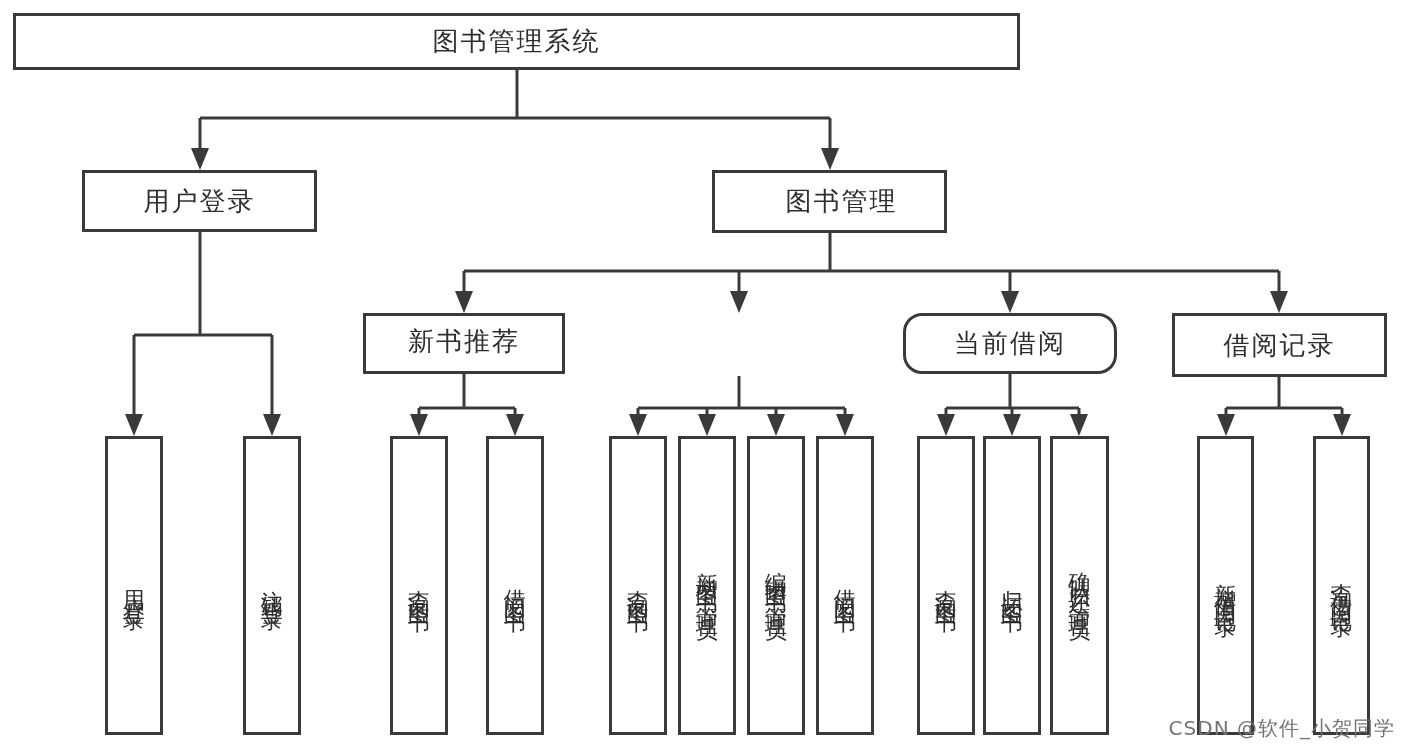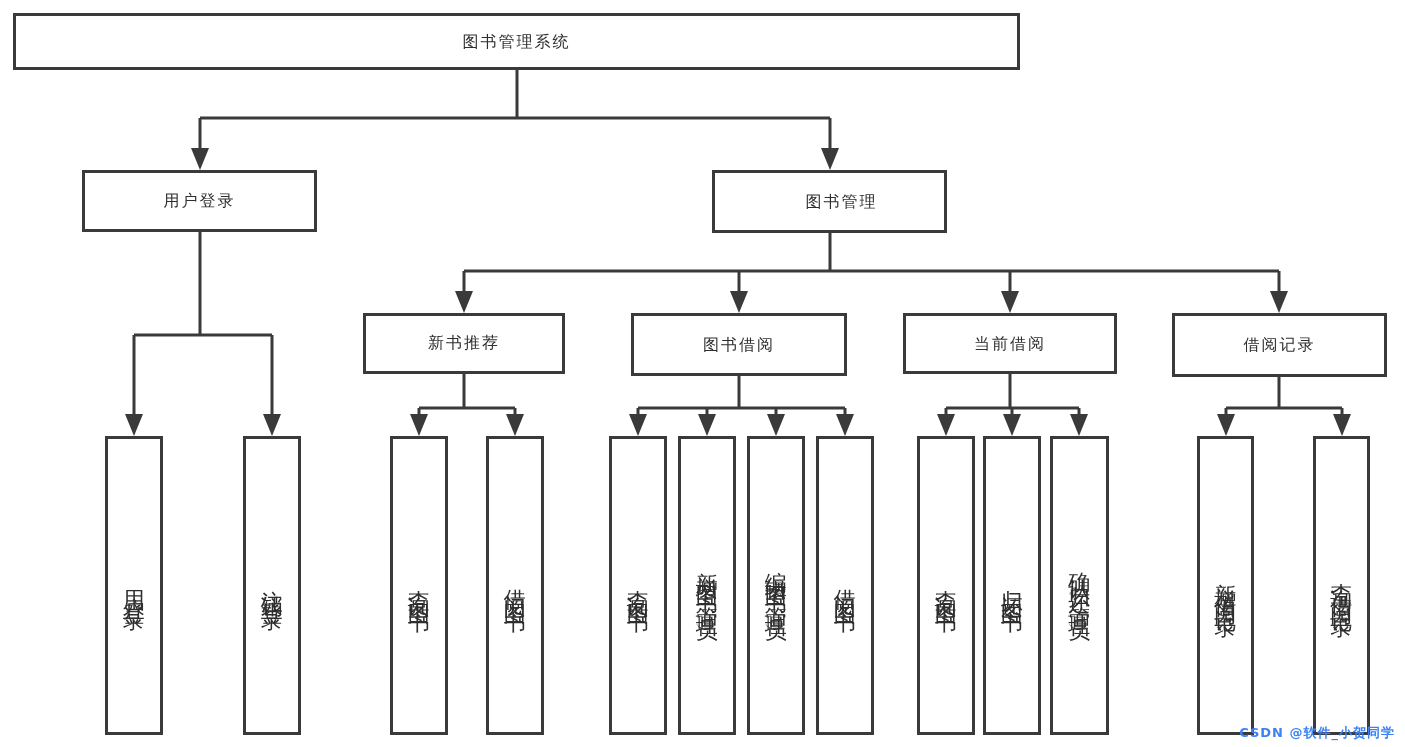--- a/index.html
+++ b/index.html
@@ -4,32 +4,32 @@
 <style>
   html, body { margin:0; padding:0; }
   body {
     width:1405px; height:747px; background:#ffffff;
     font-family:"DejaVu Sans","Liberation Sans",sans-serif;
   }
   #diagram { position:relative; width:1405px; height:747px; overflow:hidden; background:#ffffff; }
   #connector-layer { position:absolute; left:0; top:0; }
   .box {
     position:absolute; box-sizing:border-box; background:#ffffff;
-    border:3px solid #3a3a3a; color:#2e2e2e; font-size:16px;
+    border:3px solid #3a3a3a; color:#2e2e2e; font-size:26px;
     display:flex; align-items:center; justify-content:center;
     line-height:1.25; text-align:center;
   }
   .hbox { letter-spacing:2px; }
   .vbox {
     writing-mode:vertical-rl; text-orientation:mixed;
     letter-spacing:7px; font-size:22px;
   }
   .watermark {
     position:absolute; right:10px; bottom:5px; z-index:5;
-    font-size:13px; color:#3b82f6; letter-spacing:1px; white-space:nowrap;font-weight:bold;
+    font-size:20px; color:#737373; letter-spacing:1px; white-space:nowrap;
   }
 </style>
 </head>
 <body>
 
 <div id="diagram">
 
   <svg id="connector-layer" width="1405" height="747" viewBox="0 0 1405 747">
     <defs>
       <polygon id="arrowhead" points="-9,-22 9,-22 0,0"></polygon>
@@ -63,22 +63,21 @@
       <use href="#arrowhead" x="1342" y="436"></use>
     </g>
   </svg>
 
   <div class="box hbox" style="left:13px; top:13px; width:1007px; height:57px;">图书管理系统</div>
 
   <div class="box hbox" style="left:82px; top:170px; width:235px; height:62px;">用户登录</div>
   <div class="box hbox" style="left:712px; top:170px; width:235px; height:63px;padding-left:24px;">图书管理</div>
 
   <div class="box hbox" style="left:363px; top:313px; width:202px; height:61px;font-family:Liberation Mono, monospace;">新书推荐</div>
-  <div class="box hbox" style="left:631px; top:313px; width:216px; height:63px;">图书借阅</div>
-  <div class="box hbox" style="left:903px; top:313px; width:214px; height:61px;">当前借阅</div>
+  <div class="box hbox" style="left:903px; top:313px; width:214px; height:61px;border-radius:19px;">当前借阅</div>
   <div class="box hbox" style="left:1172px; top:313px; width:215px; height:64px;">借阅记录</div>
 
   <div class="box vbox" style="left:105px; top:436px; width:58px; height:299px;">用户登录</div>
   <div class="box vbox" style="left:243px; top:436px; width:58px; height:299px;">注销登录</div>
 
   <div class="box vbox" style="left:390px; top:436px; width:58px; height:299px;">查询图书</div>
   <div class="box vbox" style="left:486px; top:436px; width:58px; height:299px;">借阅图书</div>
 
   <div class="box vbox" style="left:609px; top:436px; width:58px; height:299px;">查询图书</div>
   <div class="box vbox" style="left:678px; top:436px; width:58px; height:299px;">新增图书（管理员）</div>

